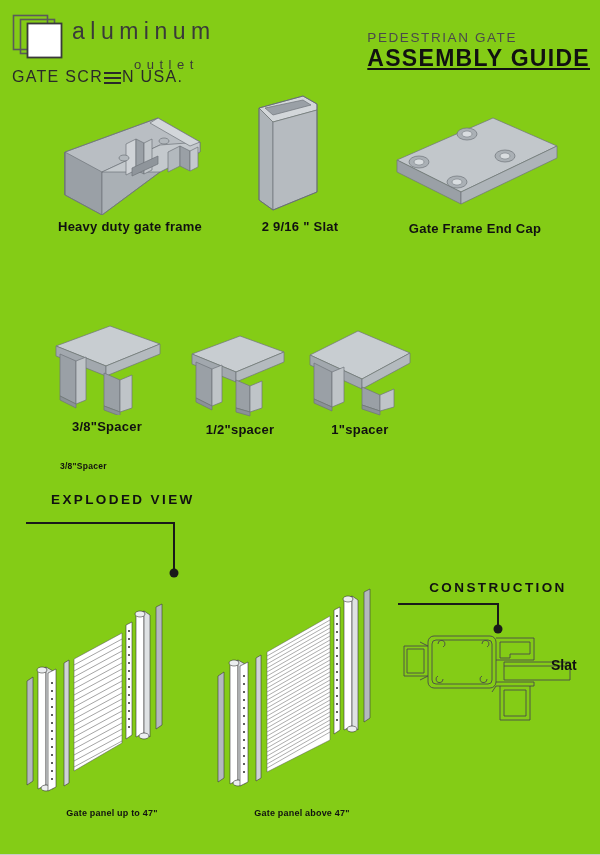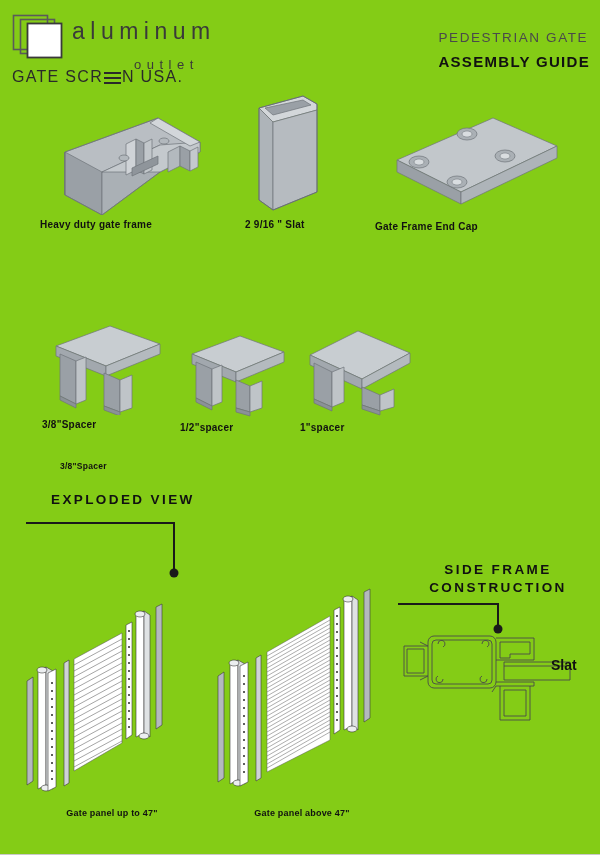--- a/index.html
+++ b/index.html
@@ -83,40 +83,41 @@
     position: absolute;
     right: 10px; top: 30px;
   }
   #title-line1 {
     font-size: 13.5px;
     letter-spacing: 1.6px;
     color: #4a4a4a;
     font-weight: 400;
   }
   #title-line2 {
-    font-size: 15px;
+    font-size: 23px;
     letter-spacing: 1.3px;
     color: #111111;
     font-weight: bold;
-    margin-top: 8px;
+    margin-top: 0;
+    text-decoration: underline;
   }
 
   
   .part {
     position: absolute;
   }
   .part-figure {
     position: relative;
     width: 100%;
   }
   .part-label {
-    font-size: 10px;
+    font-size: 13px;
     font-weight: bold;
     color: #111111;
-    text-align: left;
+    text-align: center;
     letter-spacing: 0.25px;
     white-space: nowrap;
   }
   .loose-label {
     position: absolute;
     font-size: 8.5px;
     font-weight: bold;
     color: #111111;
     letter-spacing: 0.25px;
     white-space: nowrap;
@@ -469,21 +470,20 @@
         <polygon points="132,28 140,24 140,154 132,158" fill="#ffffff"></polygon>
         <polygon points="140,24 146,28 146,158 140,154" fill="#dfe2e4"></polygon>
         <ellipse cx="136" cy="27" rx="5" ry="3" fill="#eceef0"></ellipse>
         <ellipse cx="140" cy="157" rx="5" ry="3" fill="#eceef0"></ellipse>
         <polygon points="152,20 158,17 158,146 152,150" fill="#b4b9be"></polygon>
       </g>
     </svg>
     <div class="caption" style="left:0; top:0; position:relative; margin-top:4px;">Gate panel above 47"</div>
   </div>
 
-  <div class="section-heading center" style="left:408px; top:562px; width:180px;">SIDE FRAME</div>
   <div class="section-heading center" style="left:408px; top:580px; width:180px;">CONSTRUCTION</div>
 
   <svg class="leader" style="left:398px; top:598px;" width="120" height="42">
     <path d="M0,6 L100,6 L100,28" fill="none" stroke="#1a1a1a" stroke-width="2"></path>
     <circle cx="100" cy="31" r="4.5" fill="#1a1a1a"></circle>
   </svg>
 
   <svg class="leader" style="left:398px; top:614px;" width="200" height="116">
     <g fill="none" stroke="#4a4a4a" stroke-width="0.9" stroke-linejoin="round">
 

